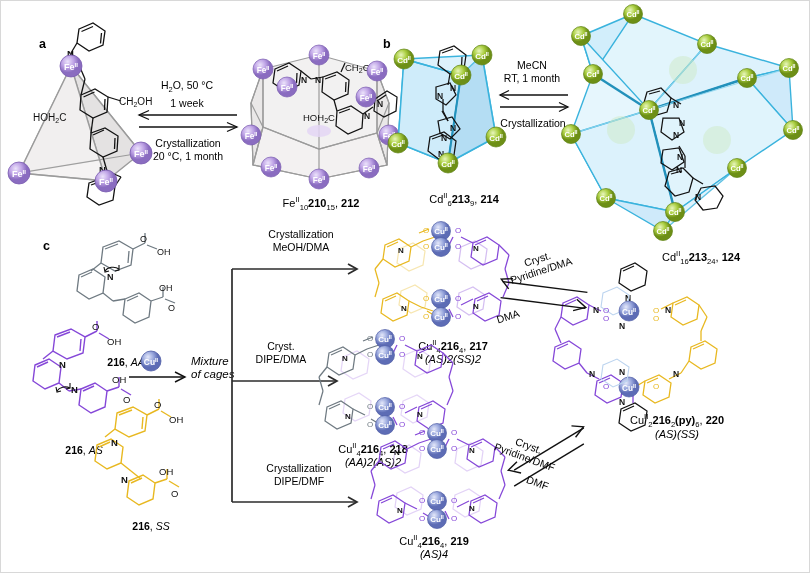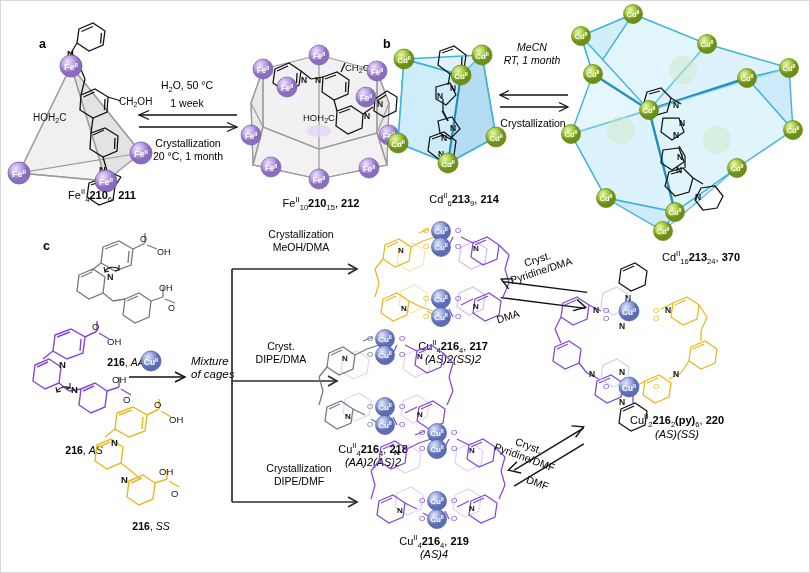--- a/index.html
+++ b/index.html
@@ -81,23 +81,20 @@
       <text x="60" y="49" text-anchor="middle" font-size="9" class="fe-lbl">Fe<tspan font-size="6" dy="-3">II</tspan></text>
       <circle cx="8" cy="152" r="11" fill="url(#fe1)" stroke="#7a5cb0" stroke-width="0.8"></circle>
       <text x="8" y="156" text-anchor="middle" font-size="9" class="fe-lbl">Fe<tspan font-size="6" dy="-3">II</tspan></text>
       <circle cx="130" cy="132" r="11" fill="url(#fe1)" stroke="#7a5cb0" stroke-width="0.8"></circle>
       <text x="130" y="136" text-anchor="middle" font-size="9" class="fe-lbl">Fe<tspan font-size="6" dy="-3">II</tspan></text>
       <circle cx="95" cy="160" r="11" fill="url(#fe1)" stroke="#7a5cb0" stroke-width="0.8"></circle>
       <text x="95" y="164" text-anchor="middle" font-size="9" class="fe-lbl">Fe<tspan font-size="6" dy="-3">II</tspan></text>
     </g>
   </svg>
 
-  <div class="abs cmpd" style="left:36px;top:186px;width:130px;">
-    <span><span>Fe</span><sup>II</sup><sub>4</sub><b>210</b><sub>6</sub>, <b>211</b></span>
-  </div>
 
   <div class="abs cond" style="left:130px;top:78px;width:112px;">
     <span>H<sub>2</sub>O, 50 °C</span><br>
     <span>1 week</span>
   </div>
   <svg class="abs" style="left:132px;top:108px;" width="110" height="26">
     <line x1="6" y1="6" x2="104" y2="6" stroke="#111" stroke-width="1.3"></line>
     <polyline points="16,1.5 6,6 16,10.5" fill="none" stroke="#111" stroke-width="1.3"></polyline>
     <line x1="6" y1="18" x2="104" y2="18" stroke="#111" stroke-width="1.3"></line>
     <polyline points="94,13.5 104,18 94,22.5" fill="none" stroke="#111" stroke-width="1.3"></polyline>
@@ -236,21 +233,21 @@
         <circle cx="62" cy="134" r="10" fill="url(#cd1)" stroke="#5f8213" stroke-width="0.7"></circle>
           <text x="62" y="137.5">Cd<tspan font-size="5.5" dy="-3">II</tspan></text>
       </g>
     </g>
   </svg>
 
   <div class="abs cmpd" style="left:398px;top:190px;width:130px;">
     <span><span>Cd</span><sup>II</sup><sub>6</sub><b>213</b><sub>9</sub>, <b>214</b></span>
   </div>
 
-  <div class="abs cond" style="left:486px;top:40px;width:90px;font-style:italic;">
+  <div class="abs cond" style="left:486px;top:58px;width:90px;">
     <span>MeCN</span><br>
     <span>RT, 1 month</span>
   </div>
   <svg class="abs" style="left:494px;top:88px;" width="78" height="26">
     <line x1="5" y1="6" x2="73" y2="6" stroke="#111" stroke-width="1.3"></line>
     <polyline points="14,1.5 5,6 14,10.5" fill="none" stroke="#111" stroke-width="1.3"></polyline>
     <line x1="5" y1="18" x2="73" y2="18" stroke="#111" stroke-width="1.3"></line>
     <polyline points="64,13.5 73,18 64,22.5" fill="none" stroke="#111" stroke-width="1.3"></polyline>
   </svg>
   <div class="abs cond" style="left:482px;top:116px;width:100px;">
@@ -333,21 +330,21 @@
         <circle cx="124" cy="206" r="9.5" fill="url(#cd2)" stroke="#5f8213" stroke-width="0.7"></circle>
           <text x="124" y="209.4">Cd<tspan font-size="5.2" dy="-3">II</tspan></text>
         <circle cx="112" cy="225" r="9.5" fill="url(#cd2)" stroke="#5f8213" stroke-width="0.7"></circle>
           <text x="112" y="228.4">Cd<tspan font-size="5.2" dy="-3">II</tspan></text>
         <circle cx="226" cy="22" r="0" fill="none"></circle>
       </g>
     </g>
   </svg>
 
   <div class="abs cmpd" style="left:620px;top:248px;width:160px;">
-    <span><span>Cd</span><sup>II</sup><sub>16</sub><b>213</b><sub>24</sub>, <b>370</b></span>
+    <span><span>Cd</span><sup>II</sup><sub>16</sub><b>213</b><sub>24</sub>, <b>124</b></span>
   </div>
 
   <div class="abs panel-letter" style="left:42px;top:238px;">c</div>
 
   <svg class="abs" style="left:72px;top:234px;" width="110" height="110" viewBox="0 0 110 110">
     <g stroke="#6f7a82" stroke-width="1.3" fill="none">
       <polygon points="30,12 46,6 60,14 58,30 42,36 28,28"></polygon>
       <line x1="32" y1="14" x2="45" y2="9"></line>
       <line x1="56" y1="16" x2="55" y2="28"></line>
       <path d="M60,14 L72,8"></path>

